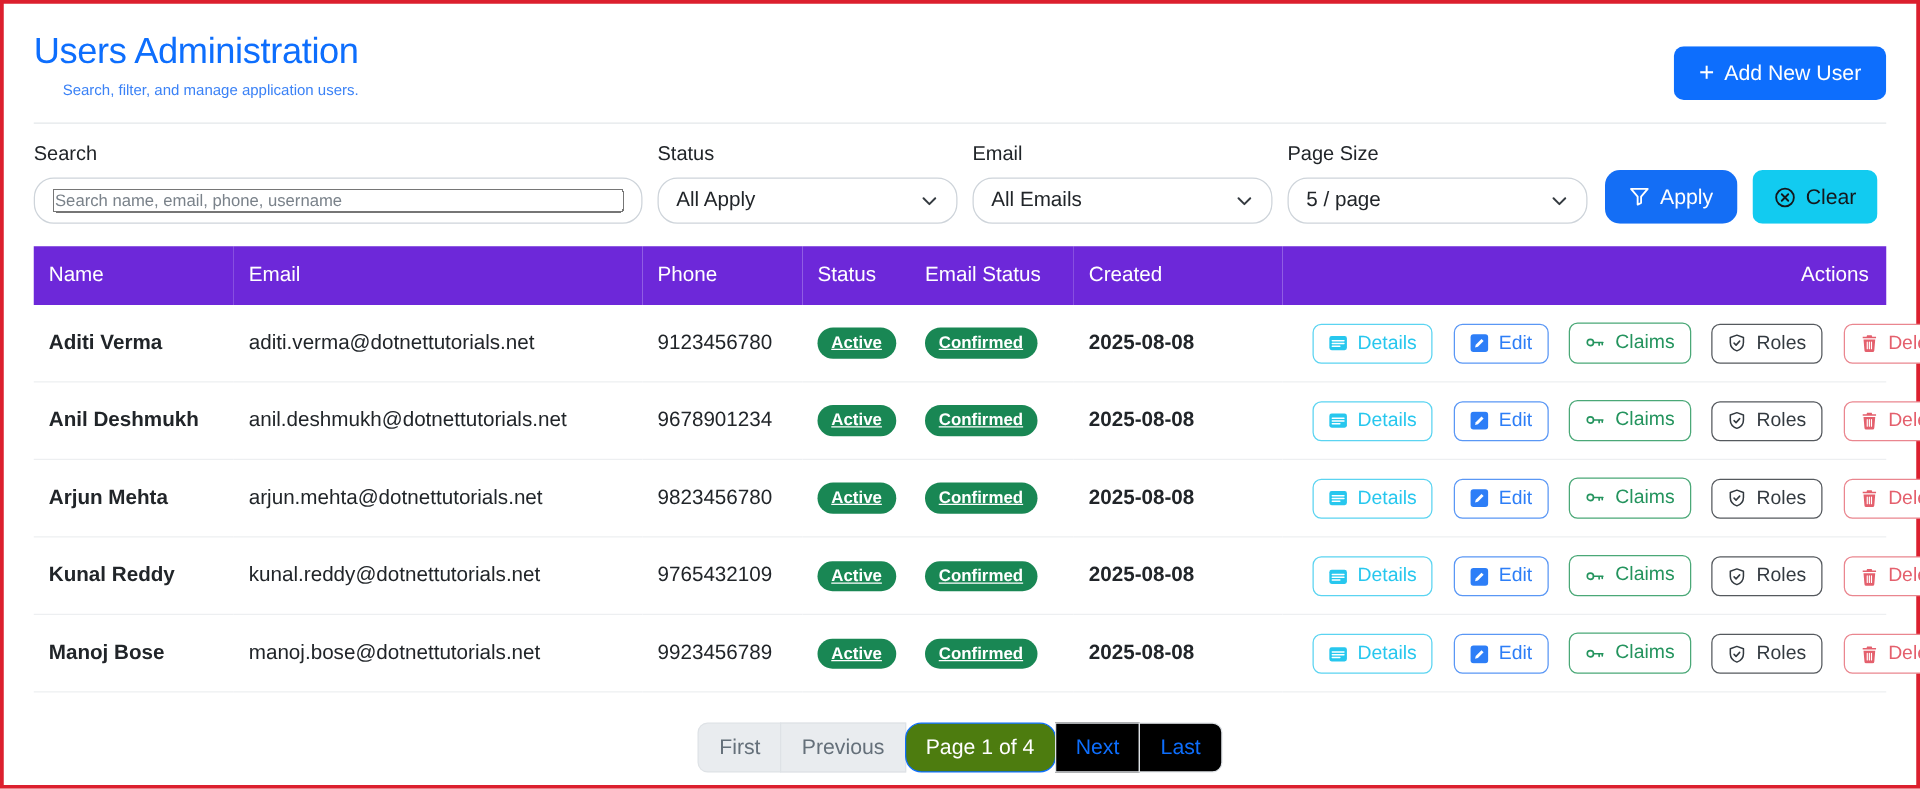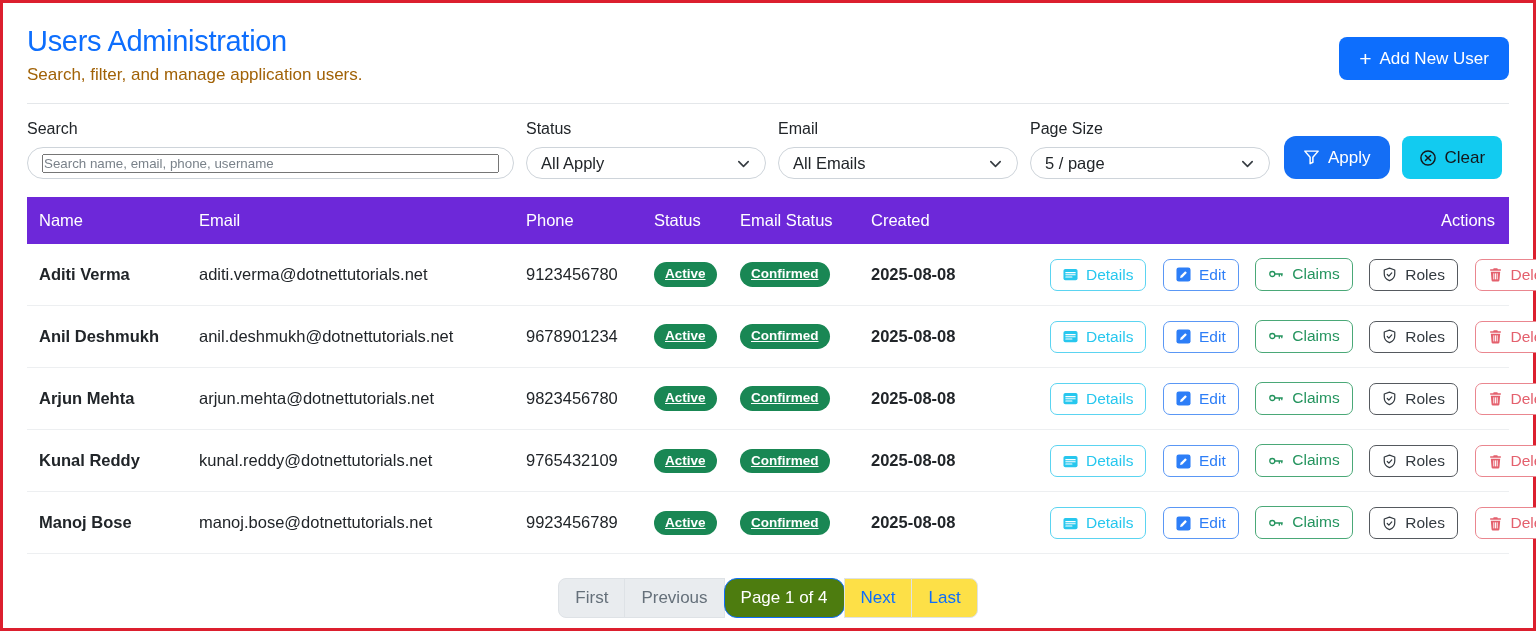--- a/index.html
+++ b/index.html
@@ -13,40 +13,40 @@
   }
   .page {
     width: 1536px;
     height: 631px;
     border: 3px solid #dc1f2e;
     padding: 22px 24px 18px 24px;
   }
   
   .header-row { display: flex; justify-content: space-between; align-items: flex-start; }
   .page-title { color: #0d6efd; font-size: 29px; font-weight: 400; letter-spacing: -0.3px; }
-  .page-subtitle { color: #a16207; font-size: 17px; margin-top: 7px; text-align: right; }
+  .page-subtitle { color: #3b82f6; font-size: 12px; margin-top: 7px; text-align: right; }
   .btn {
     display: inline-flex; align-items: center; gap: 8px;
     border: 1px solid transparent; border-radius: 8px;
     font-family: inherit; font-size: 16px; cursor: pointer; background: #fff;
     white-space: nowrap;
   }
   .btn-add {
     background: #0d6efd; color: #fff; font-size: 17px;
     padding: 10px 19px; margin-top: 12px; border-radius: 8px;
   }
   .btn-add .plus-glyph { font-size: 21px; font-weight: 400; line-height: 1; }
   hr.divider { border: none; border-top: 1px solid #e4e7ea; margin: 18px 0 16px 0; }
 
   
   .filters { display: flex; gap: 12px; align-items: flex-end; }
   .filter-group { display: flex; flex-direction: column; }
   .filter-label { font-size: 16px; color: #212529; margin-bottom: 9px; }
   .control {
-    height: 32px; border: 1px solid #ced4da; border-radius: 16px;
+    height: 37px; border: 1px solid #ced4da; border-radius: 16px;
     font-size: 16.5px; padding: 4px 14px; background: #fff;
     display: flex; align-items: center;
   }
   .search-group { width: 487px; }
   .search-input { width: 100%; font-family: inherit; color: #212529; outline: none; }
   .search-input::placeholder { color: #7a828a; }
   .select-group { width: 240px; }
   .select { justify-content: space-between; cursor: pointer; }
   .select .chev { flex: 0 0 auto; margin-left: 8px; }
   .btn-apply {
@@ -91,21 +91,21 @@
   .ab-claims  { color: #24945e; border-color: #4aa877; }
   .ab-roles   { color: #333a40; border-color: #55595e; }
   .ab-delete  { color: #e4606d; border-color: #ea868f; }
   .action-btn svg { flex: 0 0 auto; }
 
   
   .pagination-wrap { display: flex; justify-content: center; margin-top: 24px; }
   .pagination { display: flex; }
   .page-item {
     padding: 9px 16px; font-size: 17px; border: 1px solid #dee2e6;
-    margin-left: -1px; background: #fde047; cursor: pointer; user-select: none;
+    margin-left: -1px; background: #000000; cursor: pointer; user-select: none;
   }
   .page-item:first-child { border-radius: 8px 0 0 8px; margin-left: 0; }
   .page-item:last-child { border-radius: 0 8px 8px 0; }
   .page-item.disabled { background: #e9ecef; color: #65707a; border-color: #dee2e6; cursor: default; }
   .page-item.active { background: #4d7c0f; color: #fff; border-color: #0d6efd; border-radius: 13px; }
   .page-item.enabled { color: #0d6efd; }
 </style>
 </head>
 <body>
 

